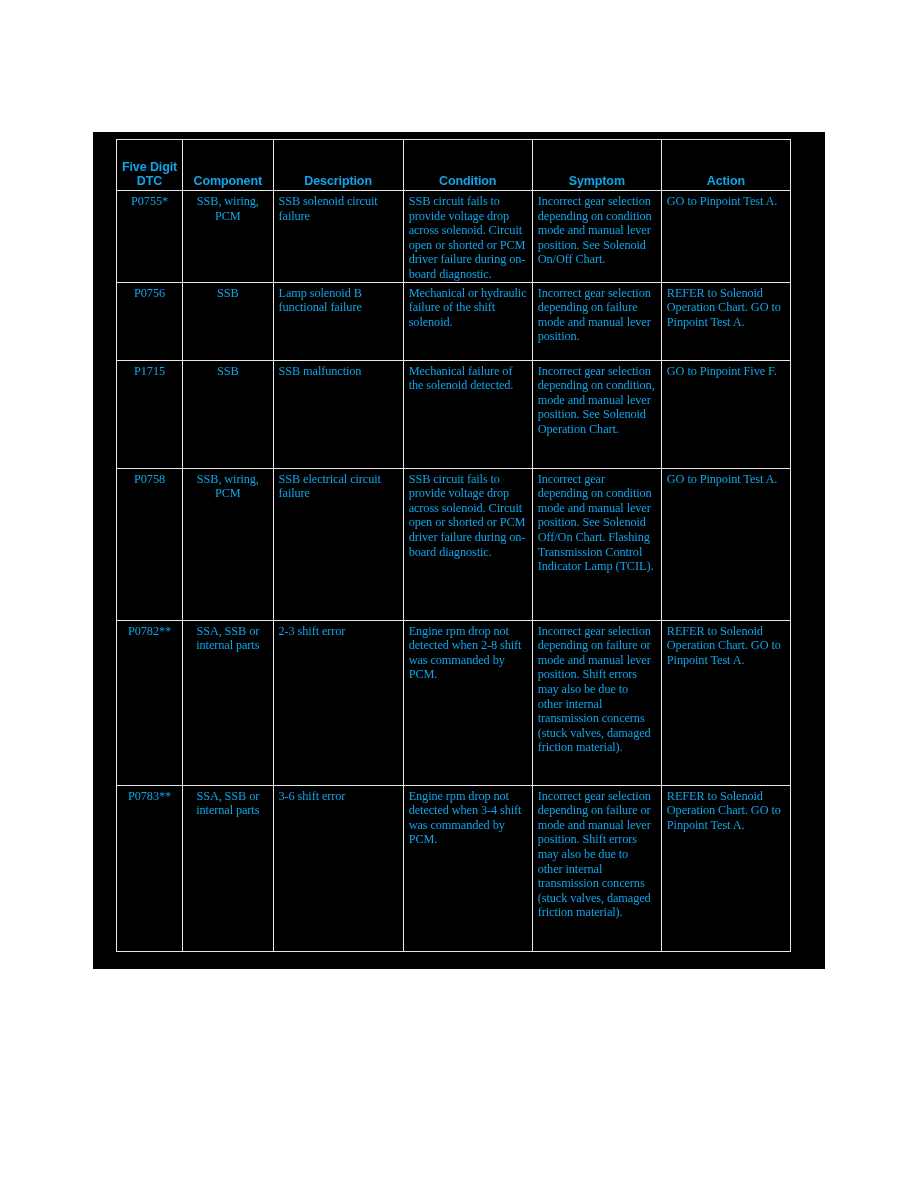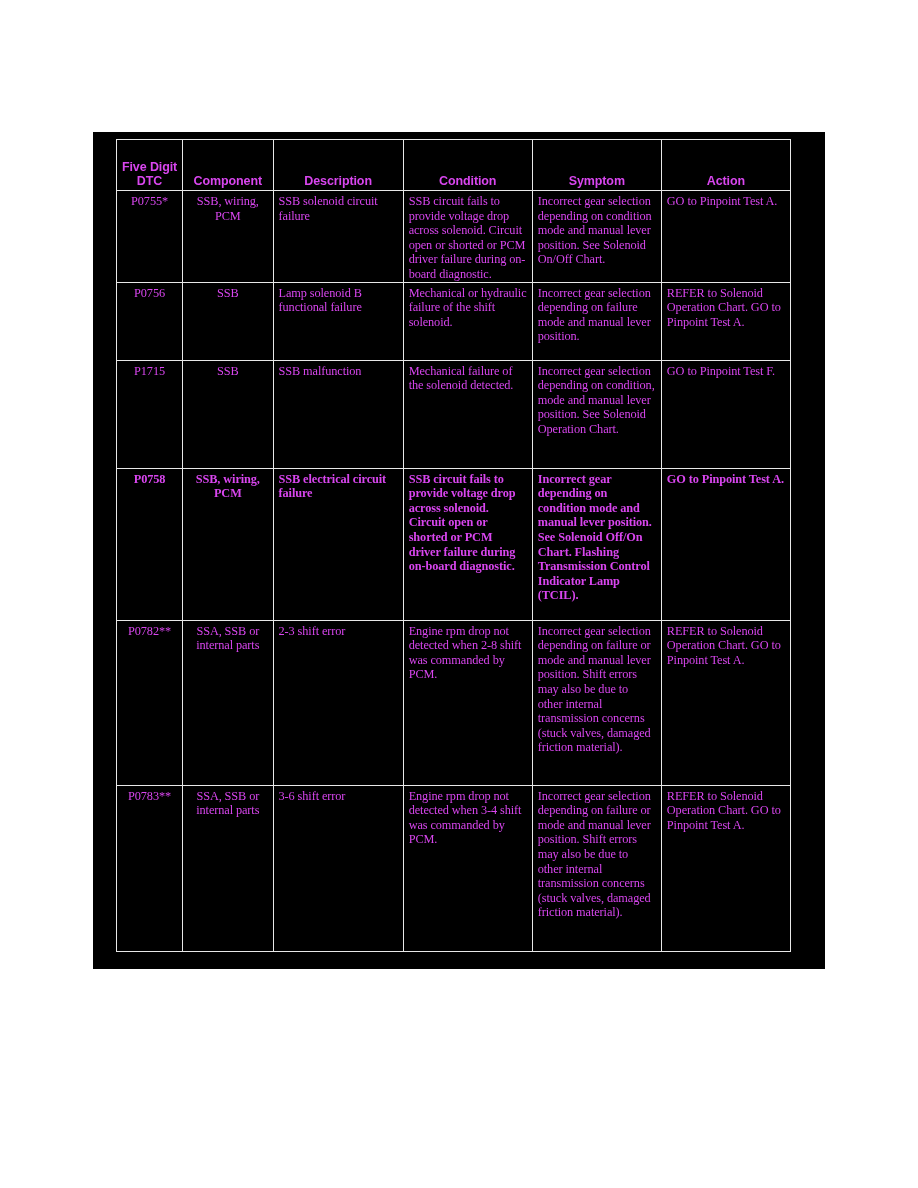--- a/index.html
+++ b/index.html
@@ -21,21 +21,21 @@
       height: 837px;
       background: #000000;
     }
     table.dtc-table {
       position: absolute;
       left: 23px;
       top: 7px;
       border-collapse: collapse;
       table-layout: fixed;
       width: 675px;
-      color: #d946ef;
+      color: #0ea5e9;
     }
     table.dtc-table th,
     table.dtc-table td {
       border: 1.5px solid #e8e8e8;
       vertical-align: top;
       padding: 3px 5px 0 5px;
       font-family: "Liberation Serif", "DejaVu Serif", serif;
       font-size: 12.3px;
       line-height: 14.6px;
       letter-spacing: -0.1px;
@@ -54,21 +54,21 @@
     .c-desc { width: 119px; text-align: left; }
     .c-cond { width: 118px; text-align: left; }
     .c-sym { width: 118px; text-align: left; }
     .c-act { width: 118px; text-align: left; margin-left: 36px; }
     td.left { text-align: left; }
     td.center { text-align: center; }
     tr.hdr { height: 51px; }
     tr.r1 { height: 79px; padding-left: 24px; }
     tr.r2 { height: 78px; }
     tr.r3 { height: 108px; }
-    tr.r4 { height: 152px; font-weight: bold; }
+    tr.r4 { height: 152px; }
     tr.r5 { height: 165px; }
     tr.r6 { height: 166px; margin-left: 35px; }
   </style>
 </head>
 <body>
 
 <div class="black-box">
   <table class="dtc-table">
     <thead>
       <tr class="hdr">
@@ -96,21 +96,21 @@
         <td class="left">Mechanical or hydraulic failure of the shift solenoid.</td>
         <td class="left">Incorrect gear selection depending on failure mode and manual lever position.</td>
         <td class="left">REFER to Solenoid Operation Chart. GO to Pinpoint Test A.</td>
       </tr>
       <tr class="r3">
         <td class="center">P1715</td>
         <td class="center">SSB</td>
         <td class="left">SSB malfunction</td>
         <td class="left">Mechanical failure of the solenoid detected.</td>
         <td class="left">Incorrect gear selection depending on condition, mode and manual lever position. See Solenoid Operation Chart.</td>
-        <td class="left">GO to Pinpoint Test F.</td>
+        <td class="left">GO to Pinpoint Five F.</td>
       </tr>
       <tr class="r4">
         <td class="center">P0758</td>
         <td class="center">SSB, wiring, PCM</td>
         <td class="left">SSB electrical circuit failure</td>
         <td class="left">SSB circuit fails to provide voltage drop across solenoid. Circuit open or shorted or PCM driver failure during on-board diagnostic.</td>
         <td class="left">Incorrect gear depending on condition mode and manual lever position. See Solenoid Off/On Chart. Flashing Transmission Control Indicator Lamp (TCIL).</td>
         <td class="left">GO to Pinpoint Test A.</td>
       </tr>
       <tr class="r5">

